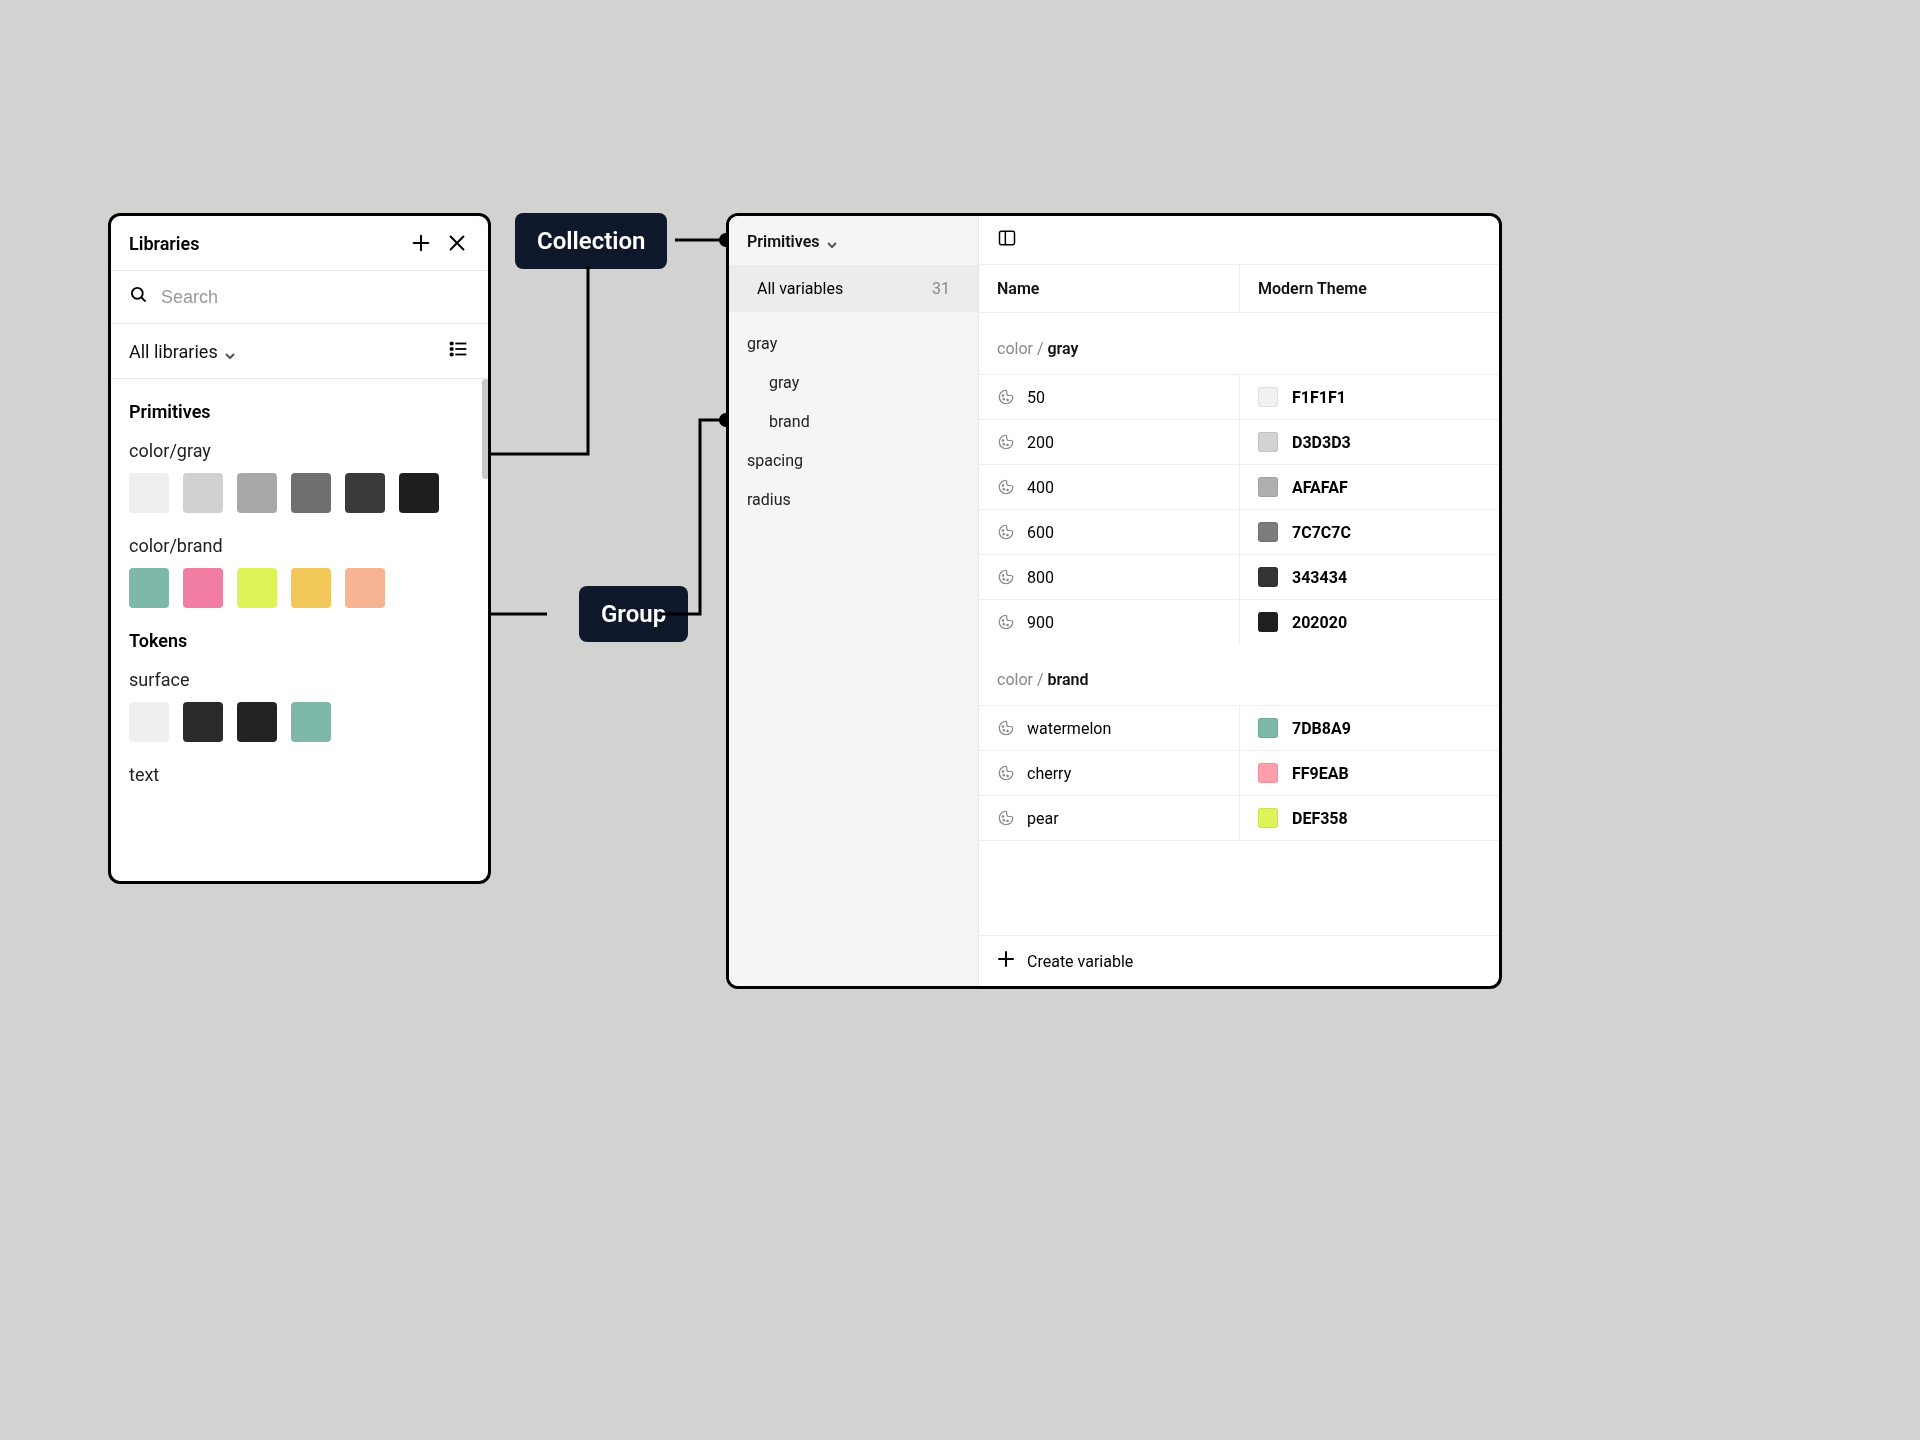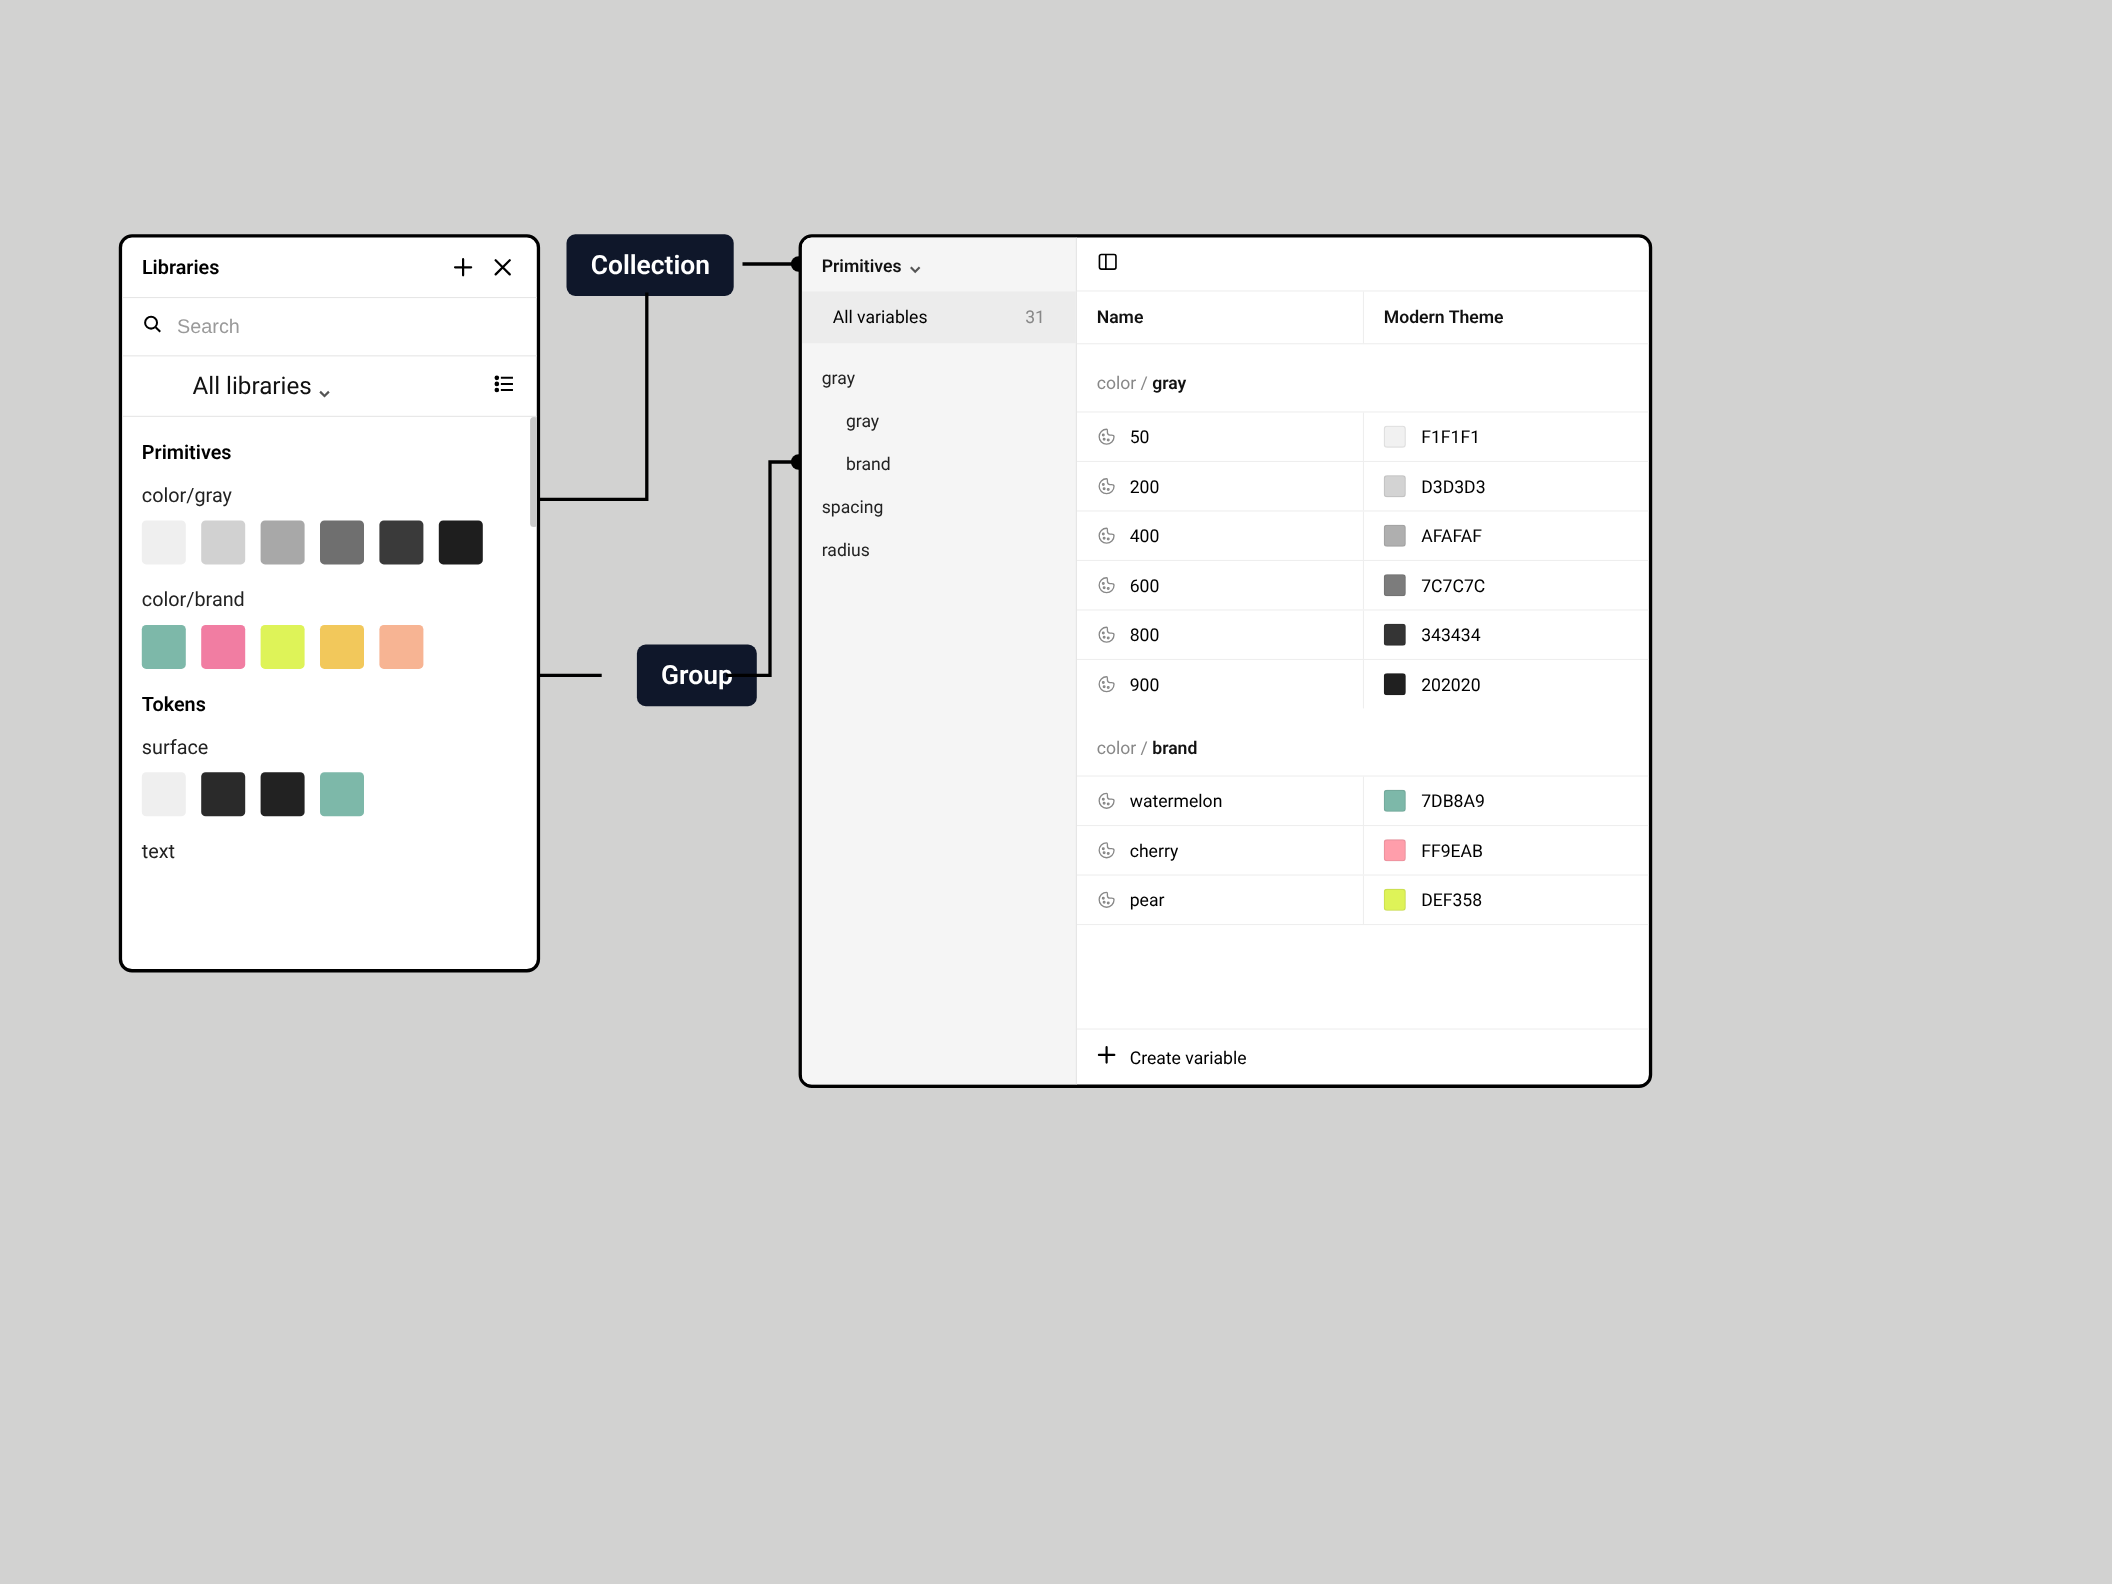--- a/index.html
+++ b/index.html
@@ -68,28 +68,27 @@
   }
   .lib-search input::placeholder { color: #9a9a9a; }
 
   .lib-filter {
     display: flex;
     align-items: center;
     padding: 14px 18px;
     border-bottom: 1px solid #e6e6e6;
   }
   .lib-filter-label {
-    font-size: 22px;
+    font-size: 18px;
     font-weight: 400;
     color: #111;
     display: flex;
     align-items: center;
     gap: 6px;
     flex: 1;
-    margin-left: 46px;
   }
   .chev { width: 12px; height: 12px; }
   .chev svg { width: 12px; height: 12px; stroke: #555; stroke-width: 2; fill: none; }
   .list-icon svg { width: 22px; height: 22px; stroke: #000; stroke-width: 2; fill: none; }
 
   .lib-body {
     padding: 22px 18px 0 18px;
     overflow-y: auto;
     position: relative;
     flex: 1;
@@ -233,20 +232,21 @@
     display: inline-flex; align-items:center; justify-content:center;
   }
   .palette-icon svg { width: 18px; height: 18px; stroke: #888; stroke-width: 1.6; fill: none; }
   .var-value-cell {
     display: flex;
     align-items: center;
     gap: 14px;
     padding: 12px 18px;
     border-left: 1px solid #eee;
     font-size: 16px;
+    font-weight: bold;
   }
   .mini-swatch {
     width: 20px;
     height: 20px;
     border-radius: 3px;
     border: 1px solid rgba(0,0,0,0.08);
   }
 
   .vars-footer {
     border-top: 1px solid #eee;

